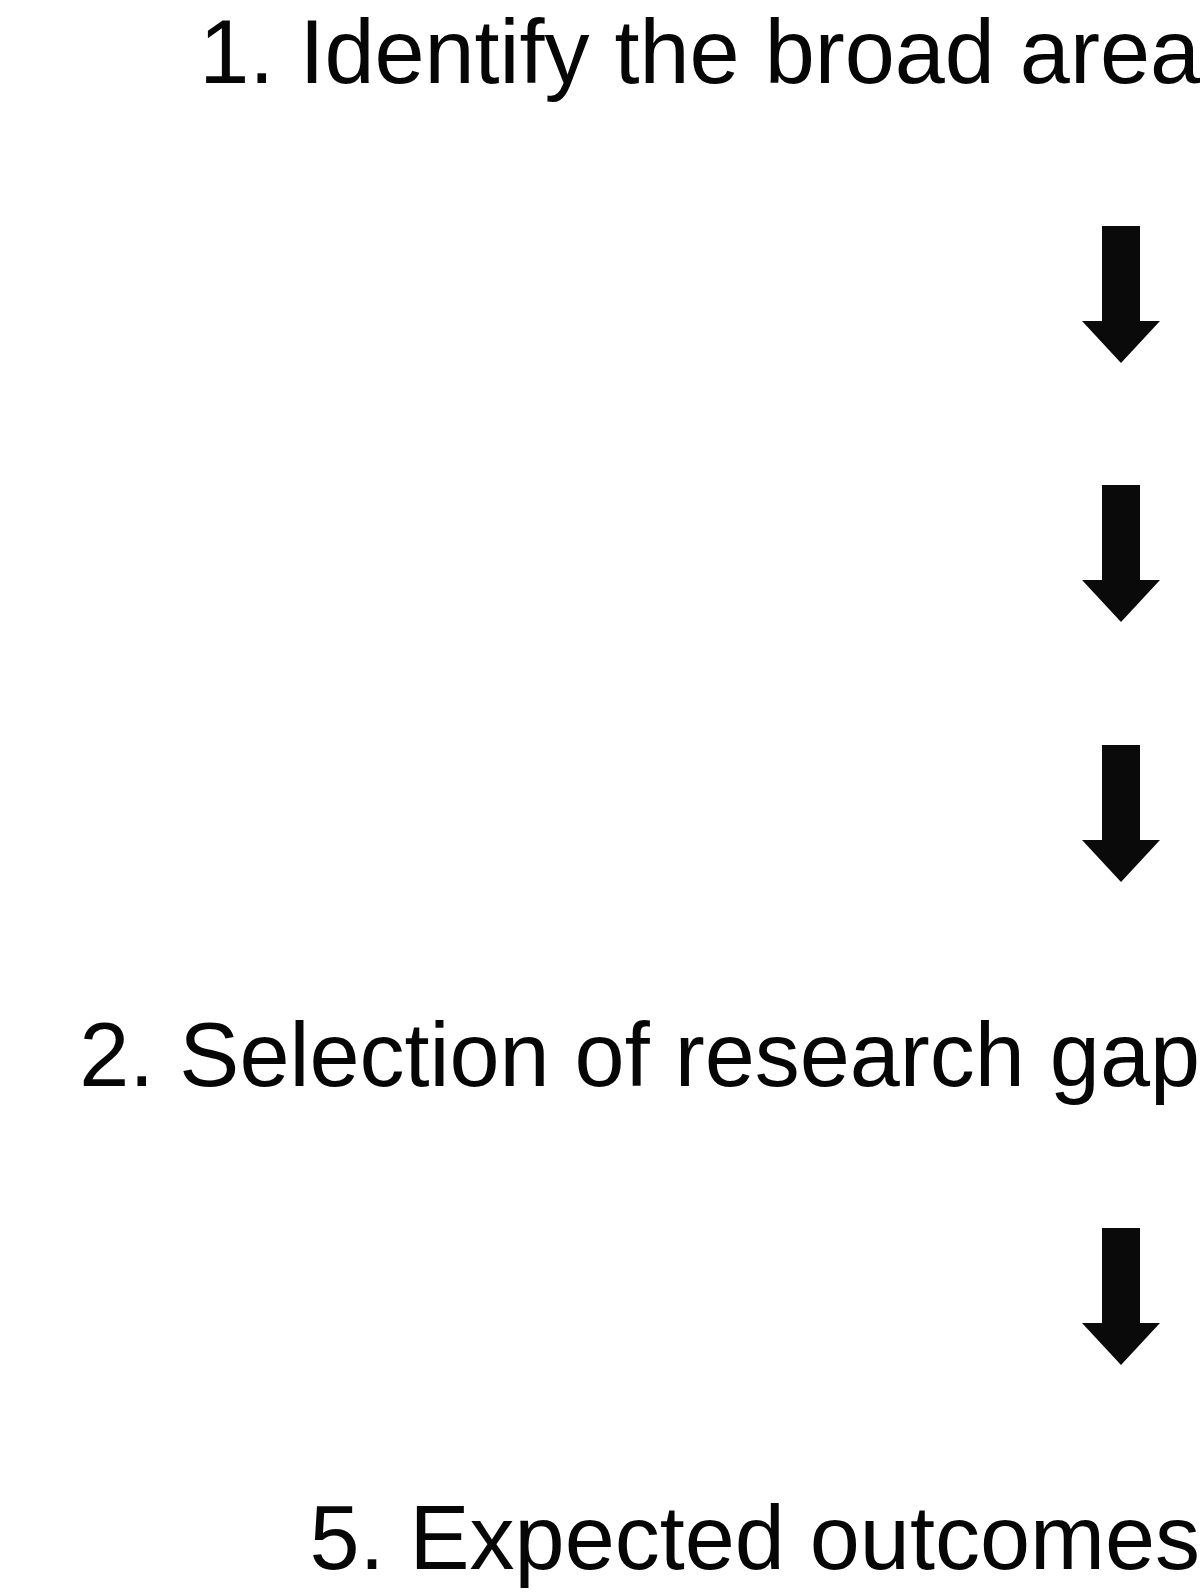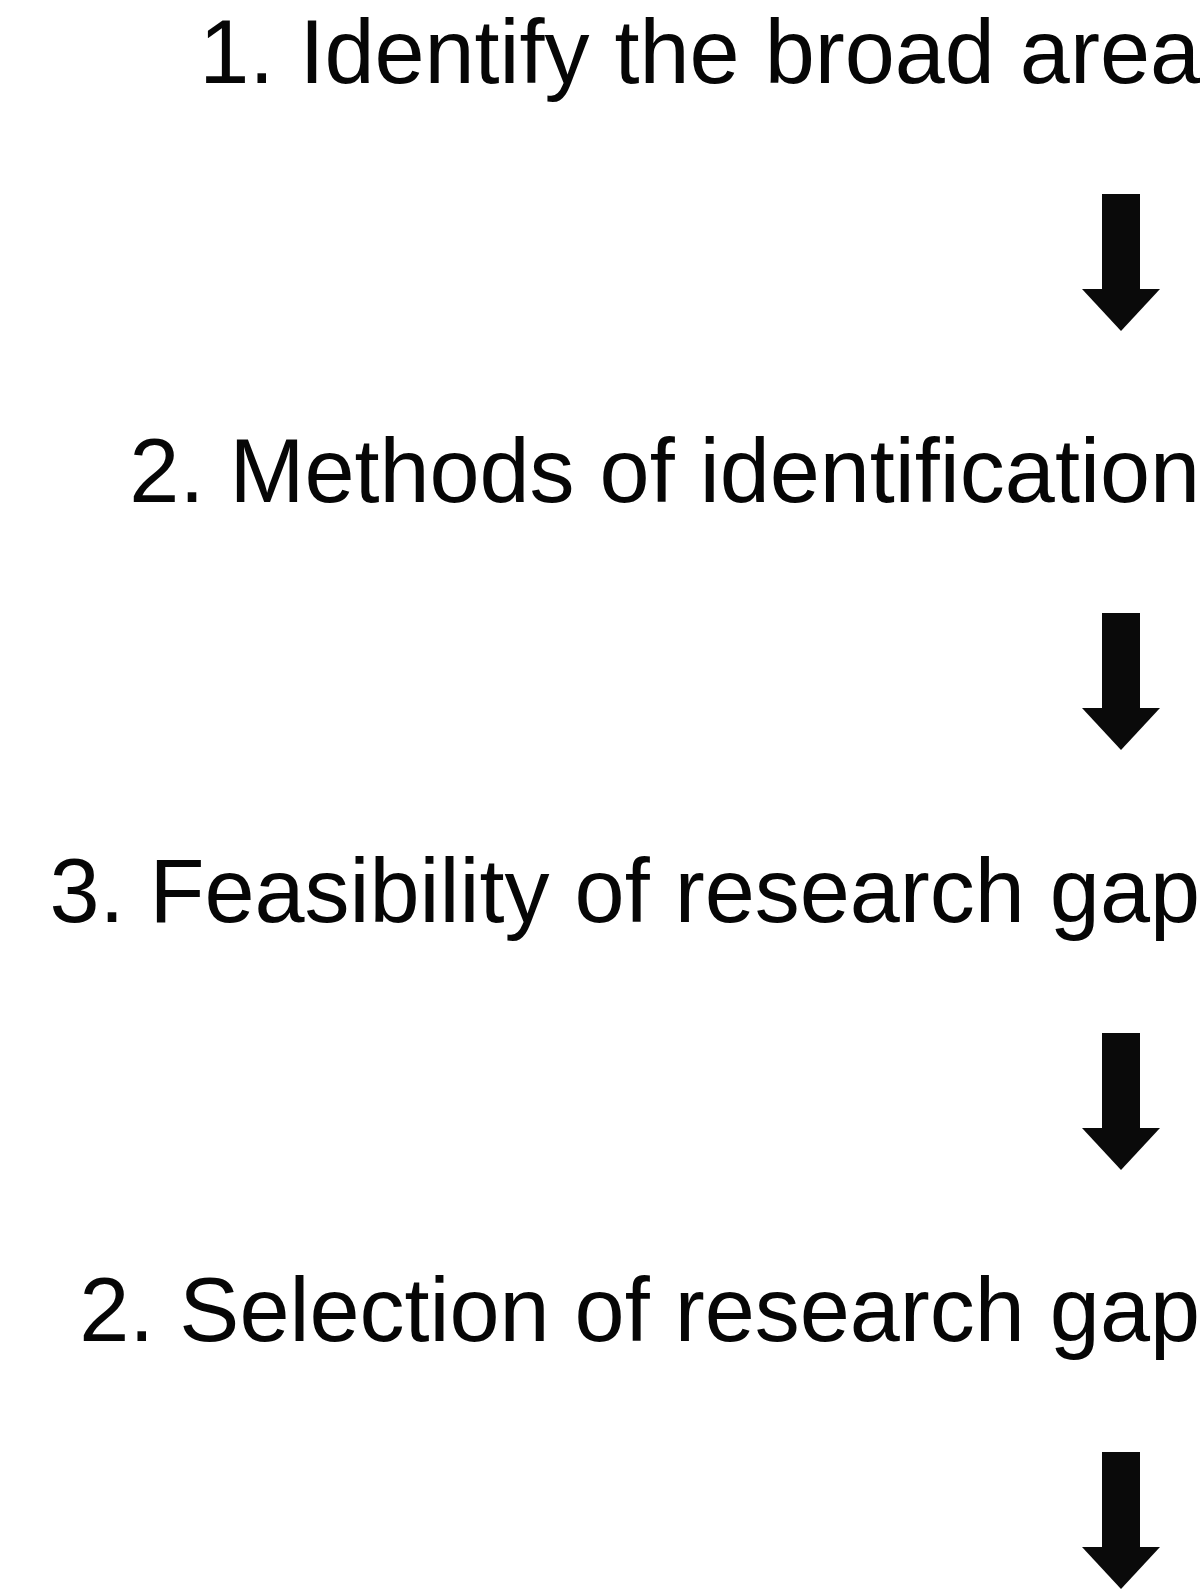--- a/index.html
+++ b/index.html
@@ -55,35 +55,34 @@
 
 <div class="flow">
 
   <div class="step">1. Identify the broad area</div>
 
   <div class="arrow">
     <div class="shaft"></div>
     <div class="head"></div>
   </div>
 
-  <div class="step">2. Methods of identification</div>
 
   <div class="arrow">
     <div class="shaft"></div>
     <div class="head"></div>
   </div>
 
-  <div class="step">3. Feasibility of research gap</div>
 
   <div class="arrow">
     <div class="shaft"></div>
     <div class="head"></div>
   </div>
 
   <div class="step">2. Selection of research gap</div>
 
   <div class="arrow">
     <div class="shaft"></div>
     <div class="head"></div>
   </div>
 
+  <div class="step">5. Expected outcomes</div>
 
 </div>
 
 </body></html>

